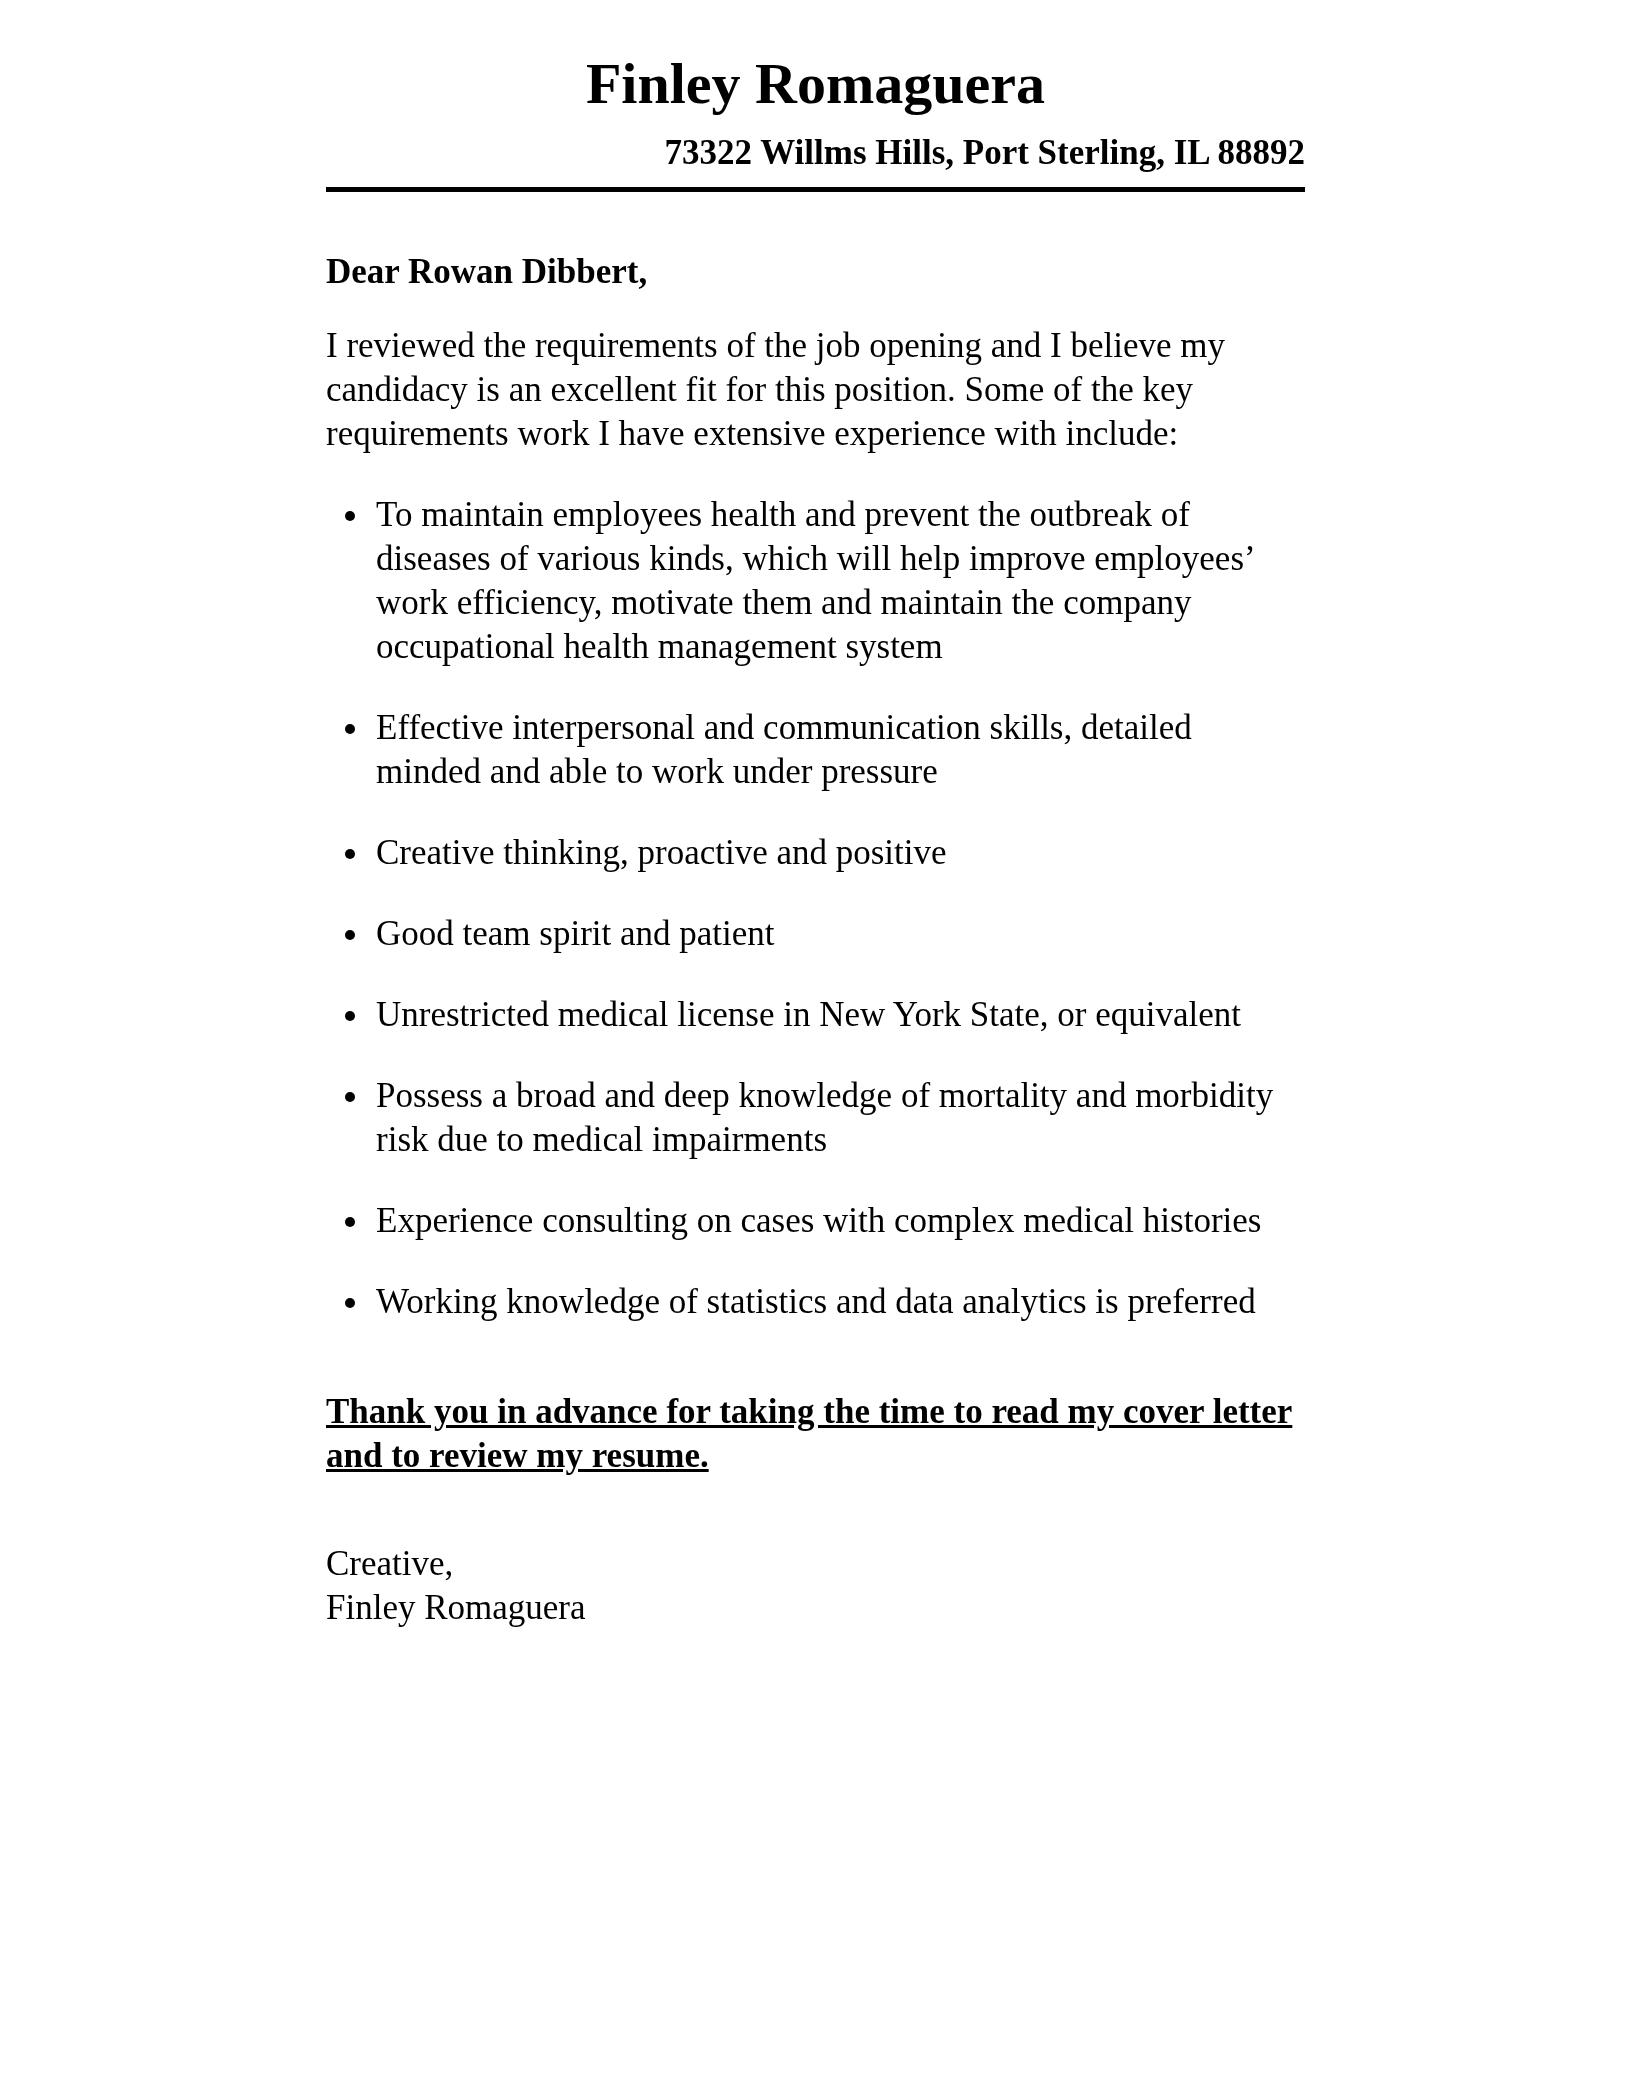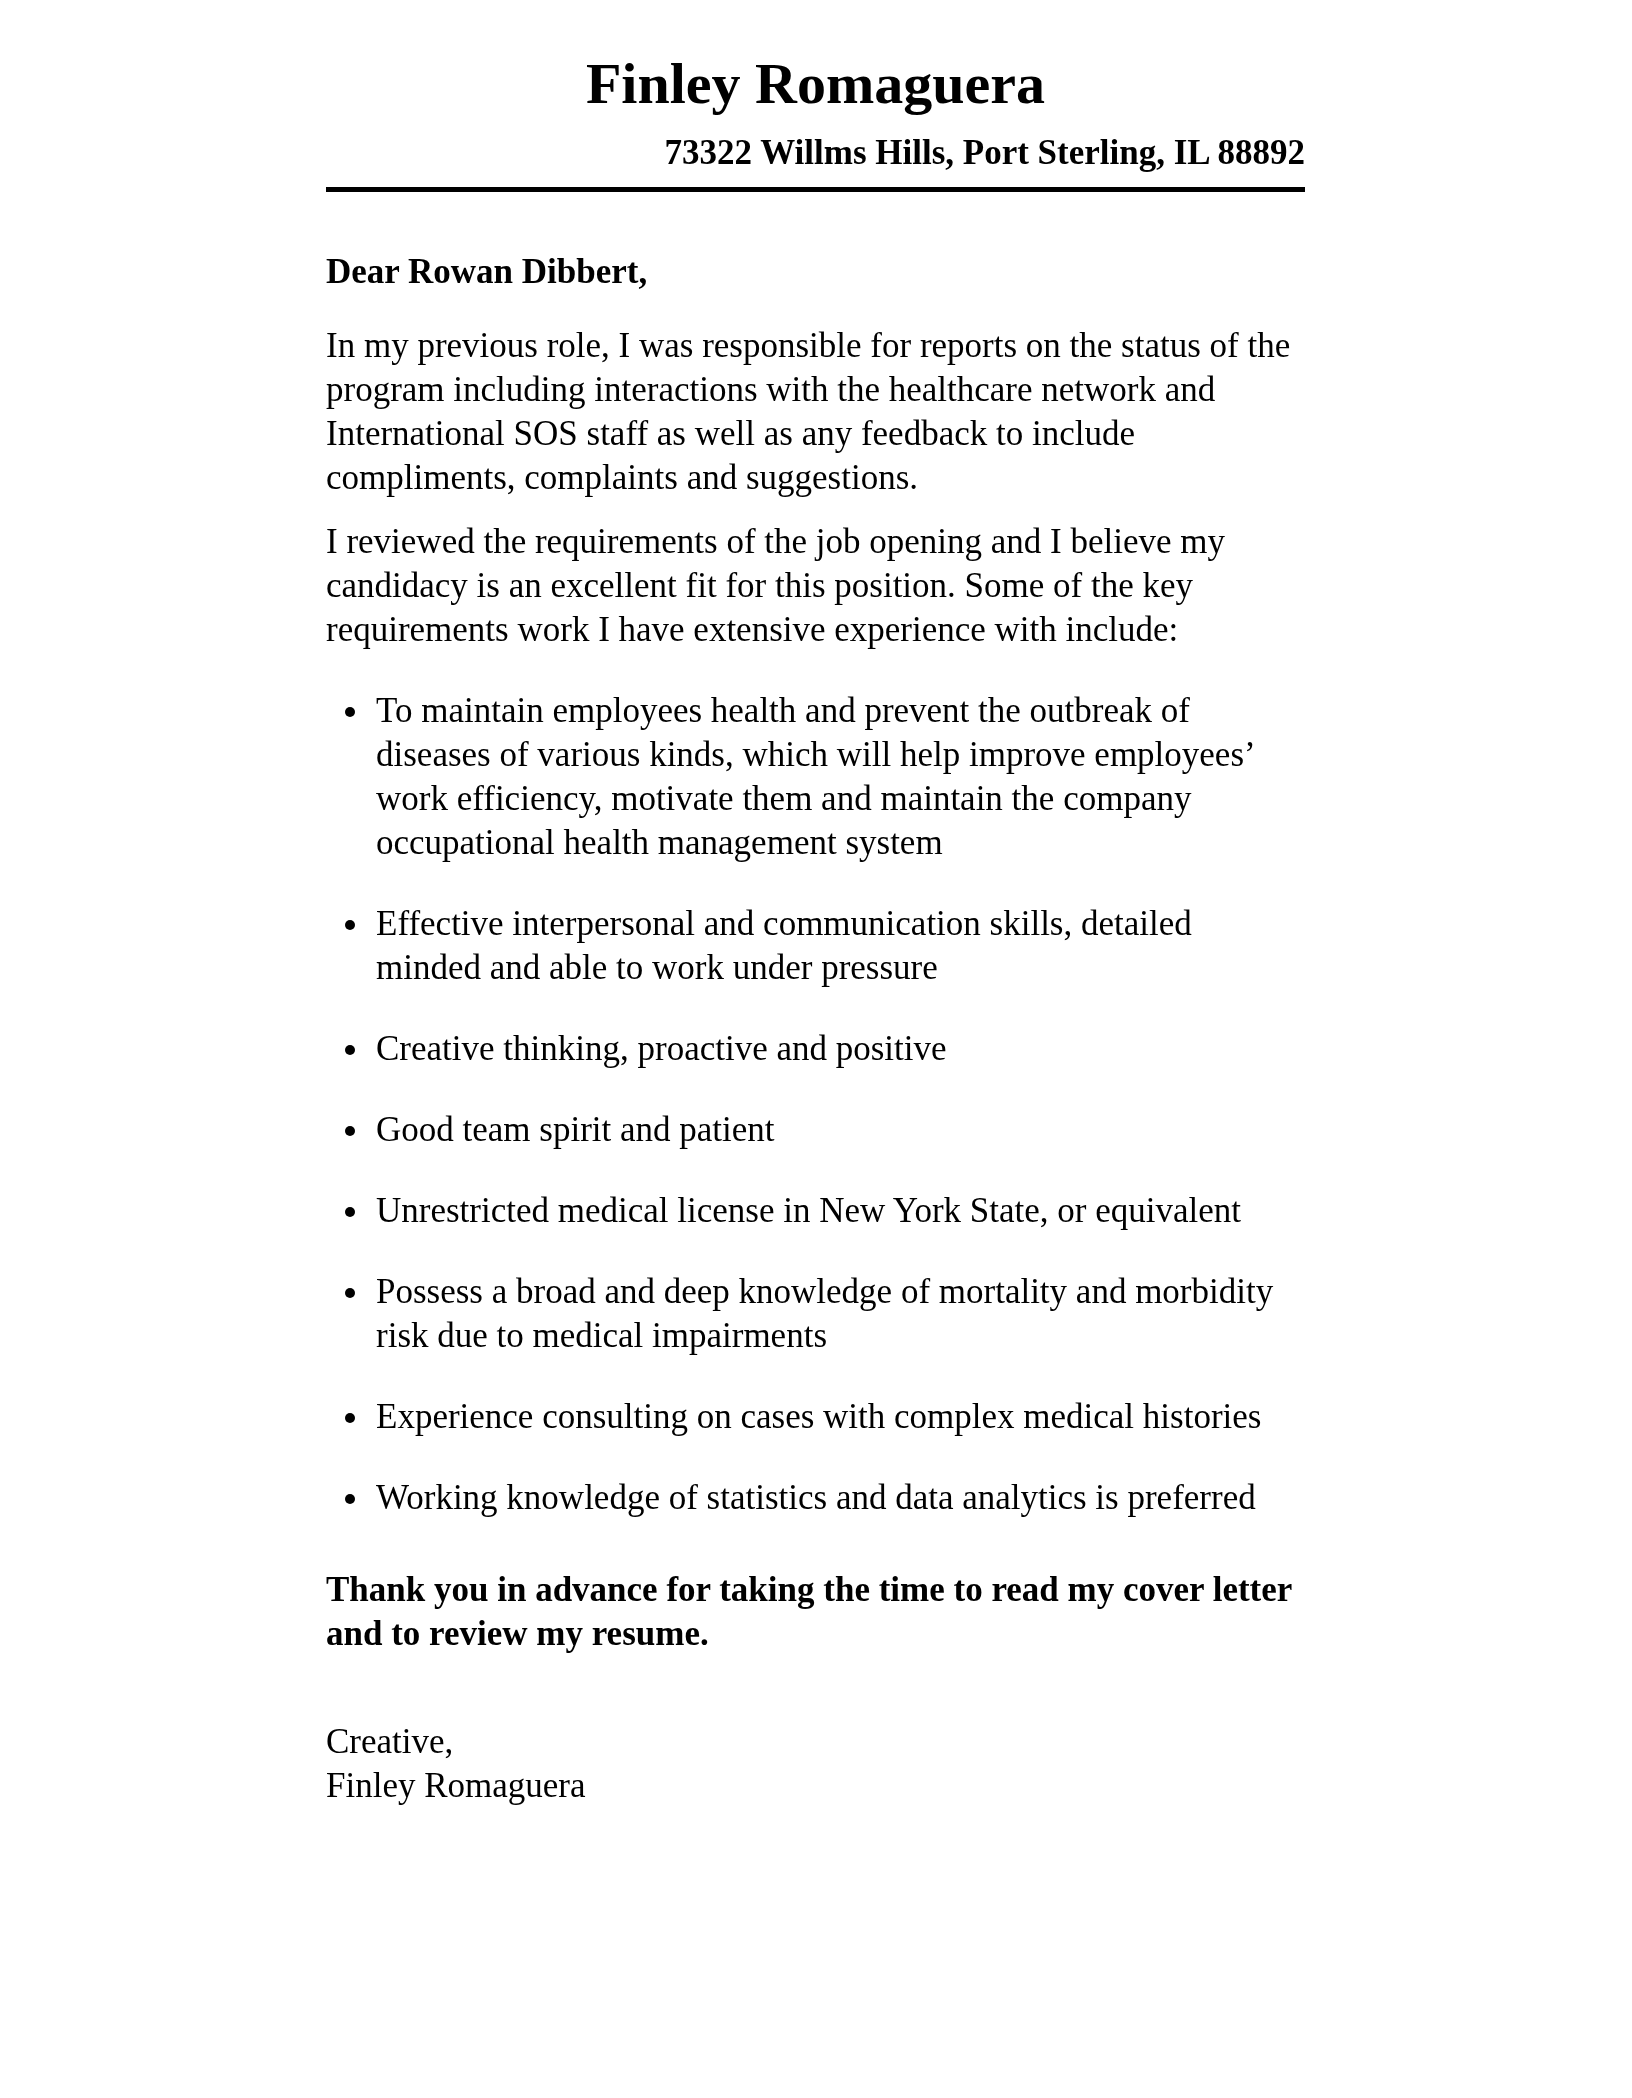--- a/index.html
+++ b/index.html
@@ -54,24 +54,25 @@
     margin: 26px 0 48px 0;
     padding-left: 46px;
     font-size: 35px;
     line-height: 44px;
   }
   .req-list li {
     padding-left: 4px;
     margin-top: 37px;
   }
   .thanks {
-    margin: 48px 0 20px 0;
+    margin: 66px 0 20px 0;
     font-size: 35px;
     line-height: 44px;
     font-weight: bold;
+    text-decoration: underline;
   }
   .closing {
     margin: 64px 0 0 0;
     font-size: 35px;
     line-height: 44px;
   }
 </style>
 </head>
 <body>
 
@@ -80,21 +81,20 @@
   <header>
     <h1 class="doc-name">Finley Romaguera</h1>
     <div class="doc-address">73322 Willms Hills, Port Sterling, IL 88892</div>
     <div class="doc-rule"></div>
   </header>
 
   <main>
     <div class="greeting">Dear Rowan Dibbert,</div>
 
 
-    <p class="para">In my previous role, I was responsible for reports on the status of the program including interactions with the healthcare network and International SOS staff as well as any feedback to include compliments, complaints and suggestions.</p>
 
     <p class="para">I reviewed the requirements of the job opening and I believe my candidacy is an excellent fit for this position. Some of the key requirements work I have extensive experience with include:</p>
 
     <ul class="req-list">
       <li>To maintain employees health and prevent the outbreak of diseases of various kinds, which will help improve employees’ work efficiency, motivate them and maintain the company occupational health management system</li>
       <li>Effective interpersonal and communication skills, detailed minded and able to work under pressure</li>
       <li>Creative thinking, proactive and positive</li>
       <li>Good team spirit and patient</li>
       <li>Unrestricted medical license in New York State, or equivalent</li>
       <li>Possess a broad and deep knowledge of mortality and morbidity risk due to medical impairments</li>

